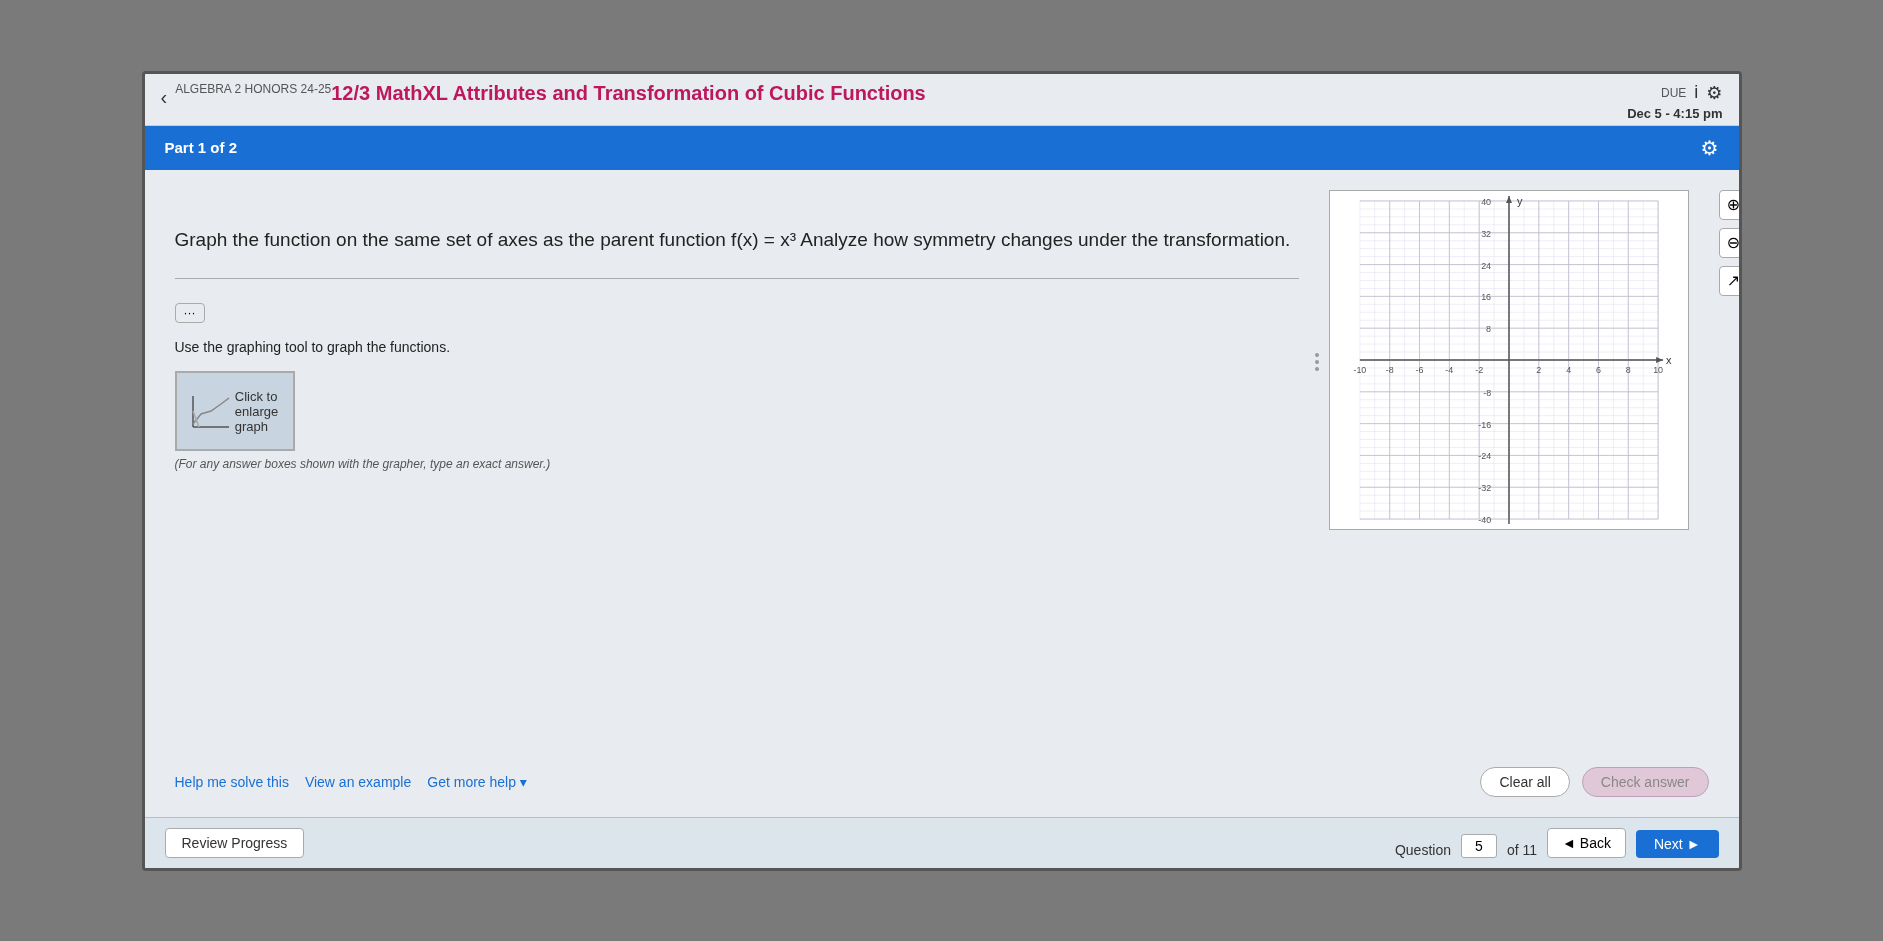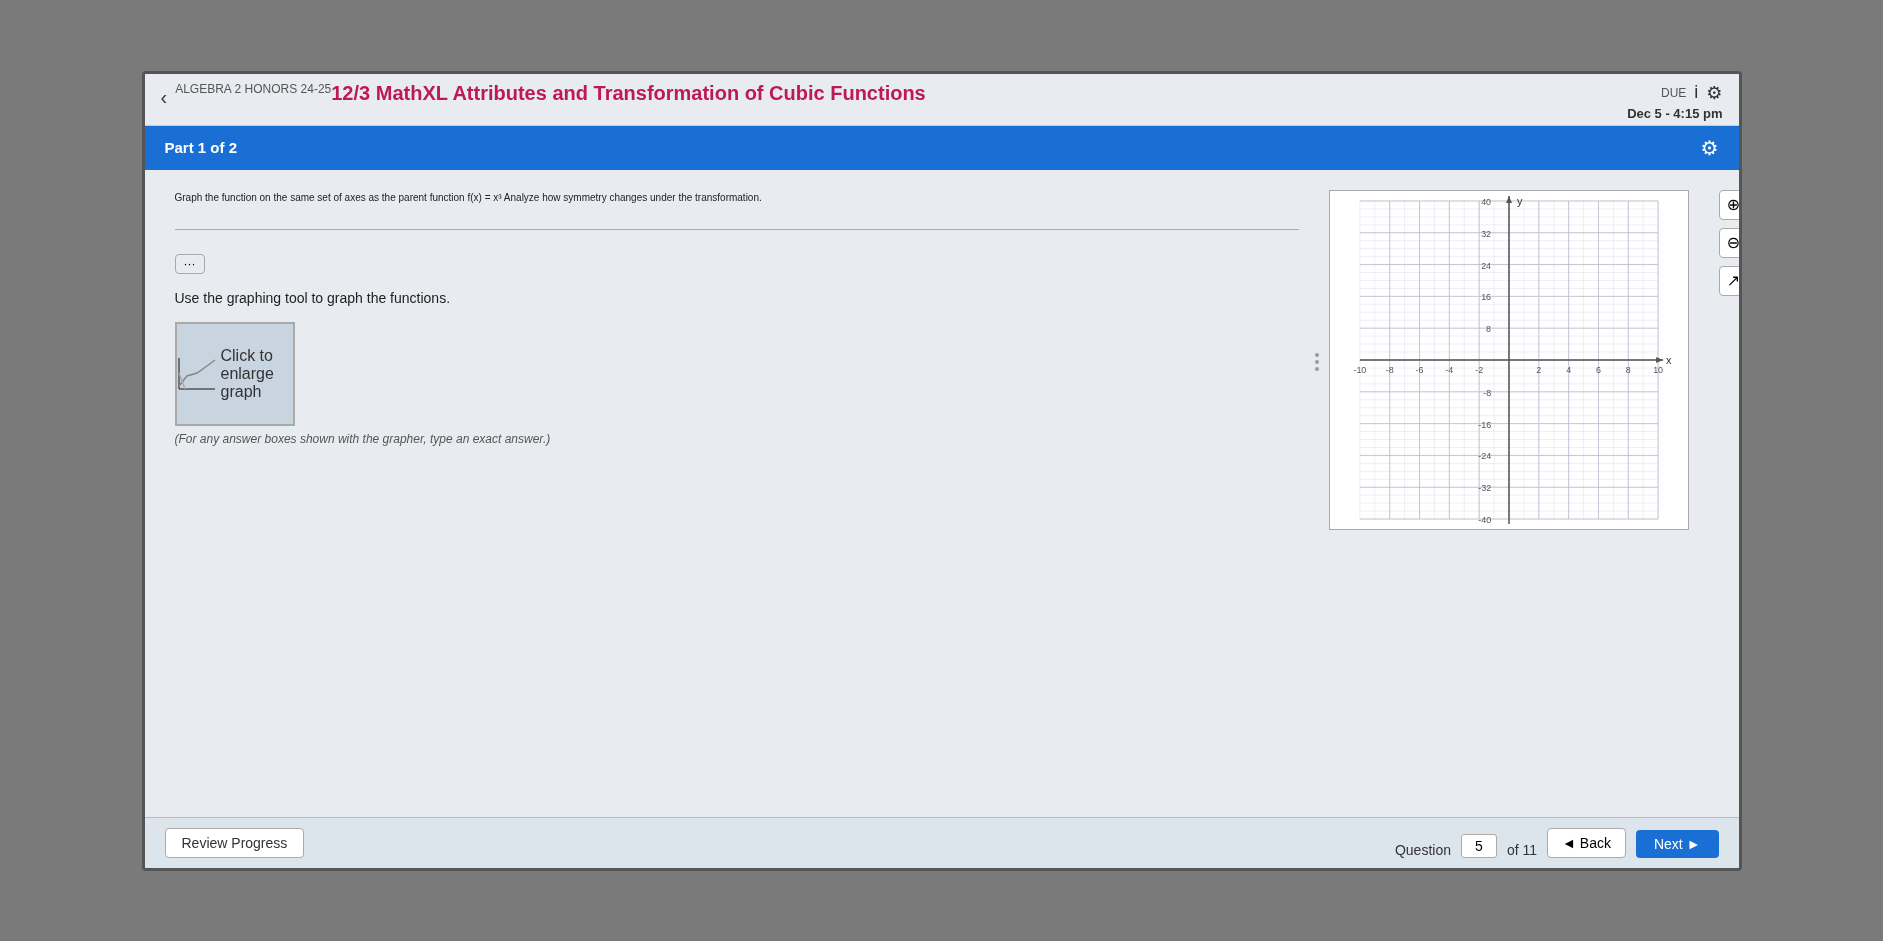--- a/index.html
+++ b/index.html
@@ -120,23 +120,24 @@
     }
 
     .question-left {
       flex: 1;
       display: flex;
       flex-direction: column;
       gap: 16px;
     }
 
     .question-text {
-      font-size: 10px;
+      font-size: 19px;
       color: #222;
       line-height: 1.5;
+      margin-top: 36px;
     }
     .function-equation {
       font-size: 16px;
       color: #222;
       margin-top: 4px;
     }
     sup { font-size: 10px; }
 
     .divider {
       border: none;
@@ -154,29 +155,29 @@
       display: inline-block;
     }
 
     .graphing-instruction {
       font-size: 14px;
       color: #222;
     }
 
     .graph-thumbnail {
       width: 120px;
-      height: 104px;
+      height: 80px;
       background: #c8d4e0;
       border: 2px solid #aaa;
       display: flex;
       flex-direction: column;
-      align-items: flex-start;
+      align-items: center;
       justify-content: center;
       cursor: pointer;
-      font-size: 16px;
+      font-size: 13px;
       color: #333;
       text-align: center;
       gap: 2px;
       position: relative;
     }
 
     .note-text {
       font-size: 12px;
       color: #555;
       font-style: italic;
@@ -558,20 +559,31 @@
           
           <div class="graph-tools">
             <button class="graph-tool-btn">⊕</button>
             <button class="graph-tool-btn">⊖</button>
             <button class="graph-tool-btn">↗</button>
           </div>
         </div>
       </div>
     </div>
 
+    <div class="bottom-actions">
+      <div class="help-links">
+        <button class="help-link">Help me solve this</button>
+        <button class="help-link">View an example</button>
+        <span class="get-more-help">Get more help ▾</span>
+      </div>
+      <div class="right-actions">
+        <button class="clear-all-btn">Clear all</button>
+        <button class="check-answer-btn">Check answer</button>
+      </div>
+    </div>
   </div>
 
   <div class="footer-nav">
     <button class="review-progress-btn">Review Progress</button>
     <div class="question-nav">
       <span>Question</span>
       <input class="question-num-input" type="text" value="5" style="">
       <span>of 11</span>
       <button class="back-btn">◄ Back</button>
       <button class="next-btn">Next ►</button>

